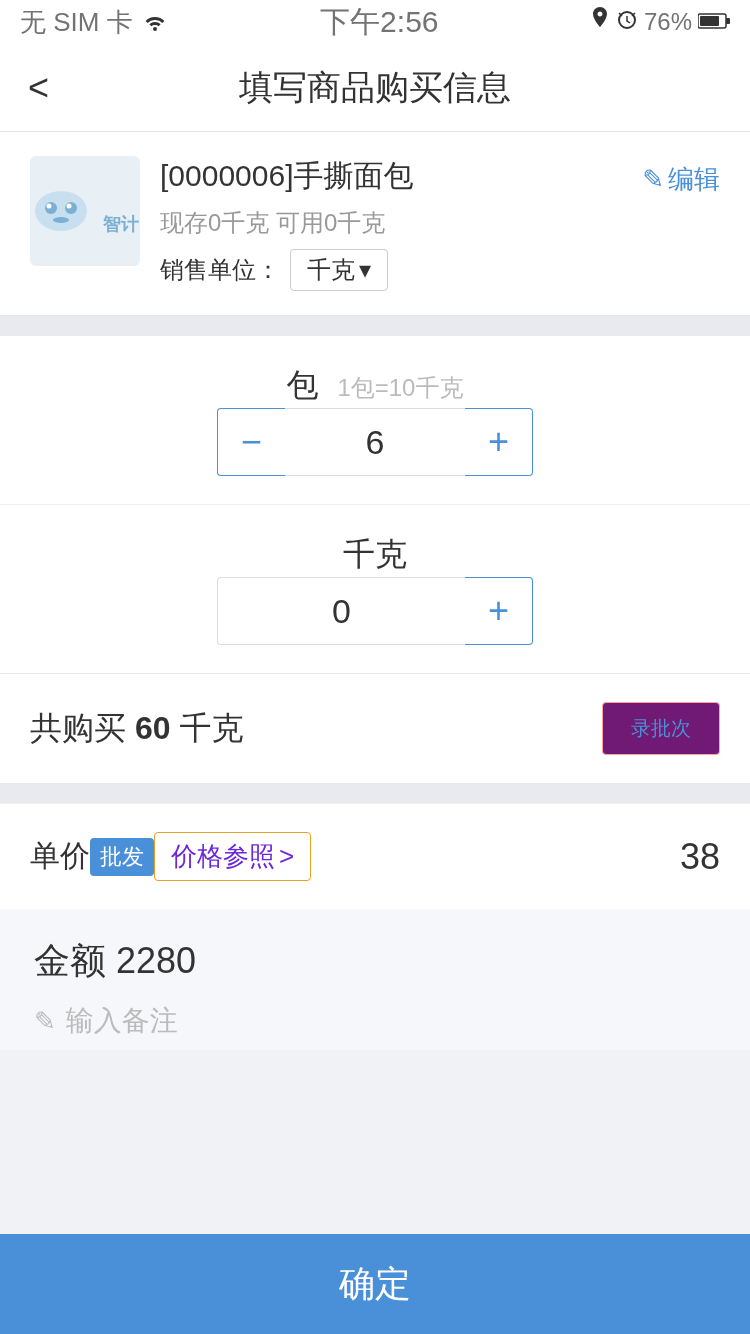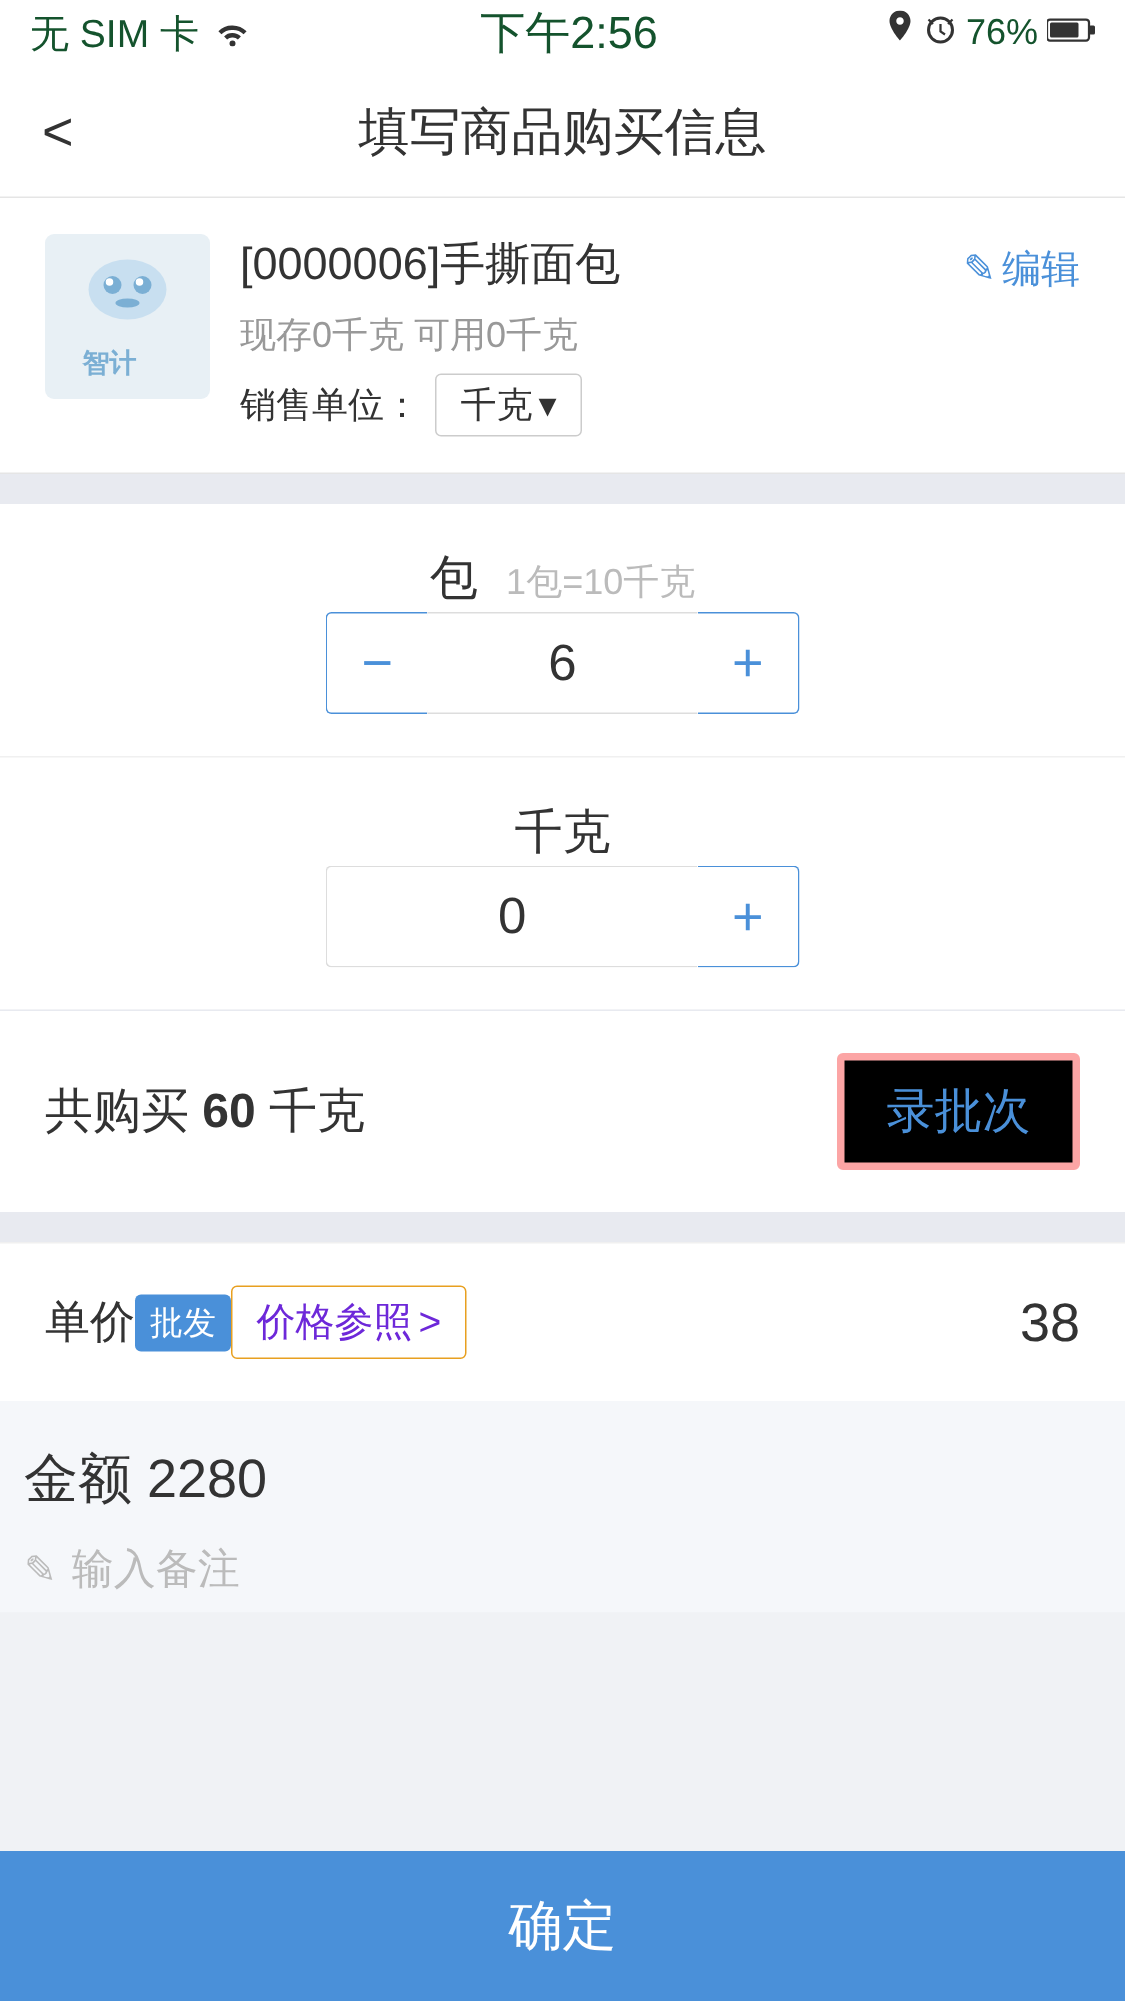--- a/index.html
+++ b/index.html
@@ -16,21 +16,21 @@
     
     .status-bar {
       width: 100%;
       height: 44px;
       background: #fff;
       display: flex;
       align-items: center;
       justify-content: space-between;
       padding: 0 20px;
       font-size: 26px;
-      color: #14532d;
+      color: #737373;
     }
     .status-left { display: flex; align-items: center; gap: 8px; }
     .status-center { font-size: 30px; font-weight: 400; }
     .status-right { display: flex; align-items: center; gap: 6px; font-size: 24px; }
 
     
     .nav-bar {
       width: 100%;
       height: 88px;
       background: #fff;
@@ -176,26 +176,26 @@
     }
     .total-text {
       font-size: 32px;
       color: #333;
     }
     .total-text span.num {
       color: #333;
       font-weight: 700;
     }
     .batch-btn {
-      border: 5px solid #fca5a5;
+      border: 1px solid #fca5a5;
       border-radius: 4px;
       padding: 12px 28px;
-      font-size: 32px;
+      font-size: 20px;
       color: #4a90d9;
-      background: #000000;
+      background: #701a75;
       cursor: pointer;
     }
 
     
     .price-section {
       background: #fff;
       padding: 28px 30px;
       display: flex;
       align-items: center;
       justify-content: space-between;
@@ -228,21 +228,21 @@
     }
     .price-value {
       font-size: 36px;
       color: #333;
       font-weight: 500;
     }
 
     
     .amount-section {
       background: #f5f7fa;
-      padding: 28px 16px 10px;
+      padding: 28px 34px 10px;
     }
     .amount-row {
       font-size: 36px;
       color: #333;
       font-weight: 500;
       margin-bottom: 16px;
     }
     .note-row {
       display: flex;
       align-items: center;
@@ -308,21 +308,21 @@
   </div>
 </div>
 
 <div class="nav-bar">
   <div class="nav-back">&lt;</div>
   <div class="nav-title">填写商品购买信息</div>
 </div>
 
 <div style="background:#fff; position:relative; padding:24px 30px; display:flex; align-items:flex-start; gap:20px; border-bottom:1px solid #e5e5e5;">
   <div class="product-image">
-    <span style="font-size:40px; color:#7bafd4; display:flex; flex-direction:column; align-items:flex-start; gap:12px;">
+    <span style="font-size:40px; color:#7bafd4; display:flex; flex-direction:row; align-items:flex-end; gap:12px;">
       <svg width="60" height="50" viewBox="0 0 60 50">
         <ellipse cx="30" cy="25" rx="26" ry="20" fill="#c8dff0"></ellipse>
         <circle cx="20" cy="22" r="6" fill="#7bafd4"></circle>
         <circle cx="40" cy="22" r="6" fill="#7bafd4"></circle>
         <circle cx="18" cy="20" r="2.5" fill="white"></circle>
         <circle cx="38" cy="20" r="2.5" fill="white"></circle>
         <ellipse cx="30" cy="34" rx="8" ry="3" fill="#7bafd4"></ellipse>
       </svg>
       <span style="font-size:18px; color:#7bafd4; font-weight:bold;">智计</span>
     </span>

